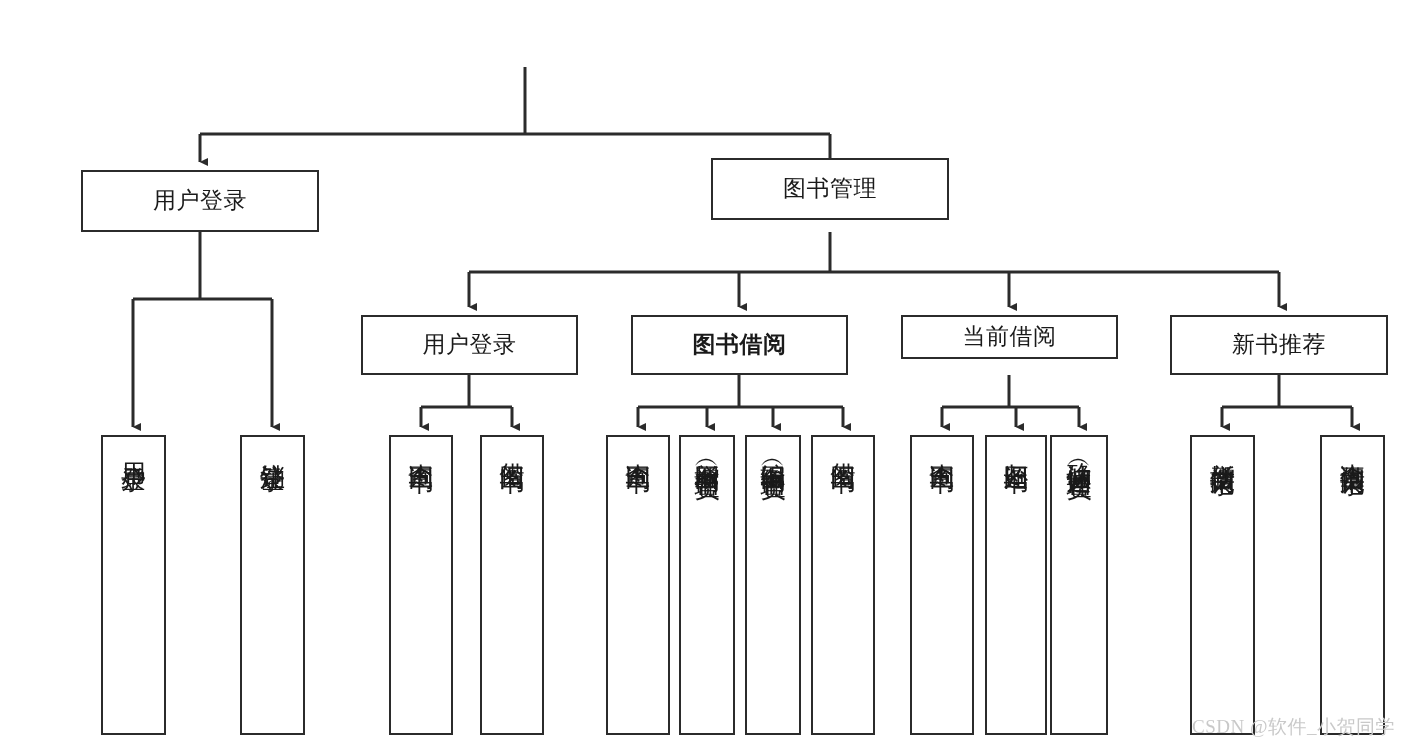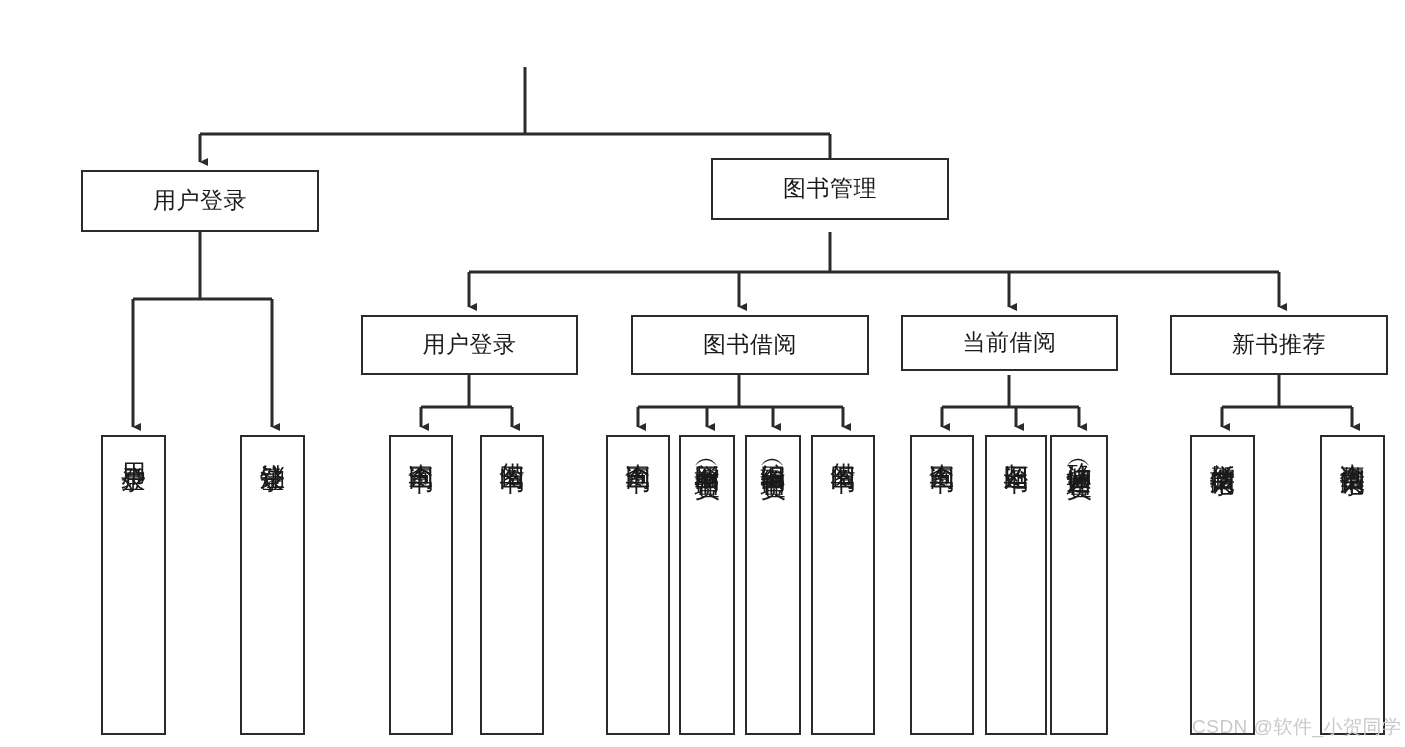--- a/index.html
+++ b/index.html
@@ -129,25 +129,25 @@
   </div>
 
   <div class="node-box node-horizontal" style="left:711px; top:158px; width:238px; height:62px;">
     <span class="node-label">图书管理</span>
   </div>
 
   <div class="node-box node-horizontal" style="left:361px; top:315px; width:217px; height:60px;">
     <span class="node-label">用户登录</span>
   </div>
 
-  <div class="node-box node-horizontal" style="left:631px; top:315px; width:238px; height:60px;">
+  <div class="node-box node-horizontal" style="left:631px; top:315px; width:217px; height:60px;font-weight:bold;">
     <span class="node-label">图书借阅</span>
   </div>
 
-  <div class="node-box node-horizontal" style="left:901px; top:315px; width:217px; height:56px;">
+  <div class="node-box node-horizontal" style="left:901px; top:315px; width:217px; height:44px;">
     <span class="node-label">当前借阅</span>
   </div>
 
   <div class="node-box node-horizontal" style="left:1170px; top:315px; width:218px; height:60px;">
     <span class="node-label">新书推荐</span>
   </div>
 
   <div class="node-box node-vertical" style="left:101px; top:435px; width:65px; height:300px;">
     <span class="node-label">用户登录</span>
   </div>
@@ -193,15 +193,15 @@
   </div>
 
   <div class="node-box node-vertical" style="left:1190px; top:435px; width:65px; height:300px;">
     <span class="node-label">新增借阅记录</span>
   </div>
 
   <div class="node-box node-vertical" style="left:1320px; top:435px; width:65px; height:300px;">
     <span class="node-label">查询借阅记录</span>
   </div>
 
-  <div class="watermark" style="left:1192px; top:714px;">CSDN @软件_小贺同学</div>
+  <div class="watermark" style="left:1192px; top:714px;font-family:Liberation Serif, serif;">CSDN @软件_小贺同学</div>
 
 </div>
 
 </body></html>

